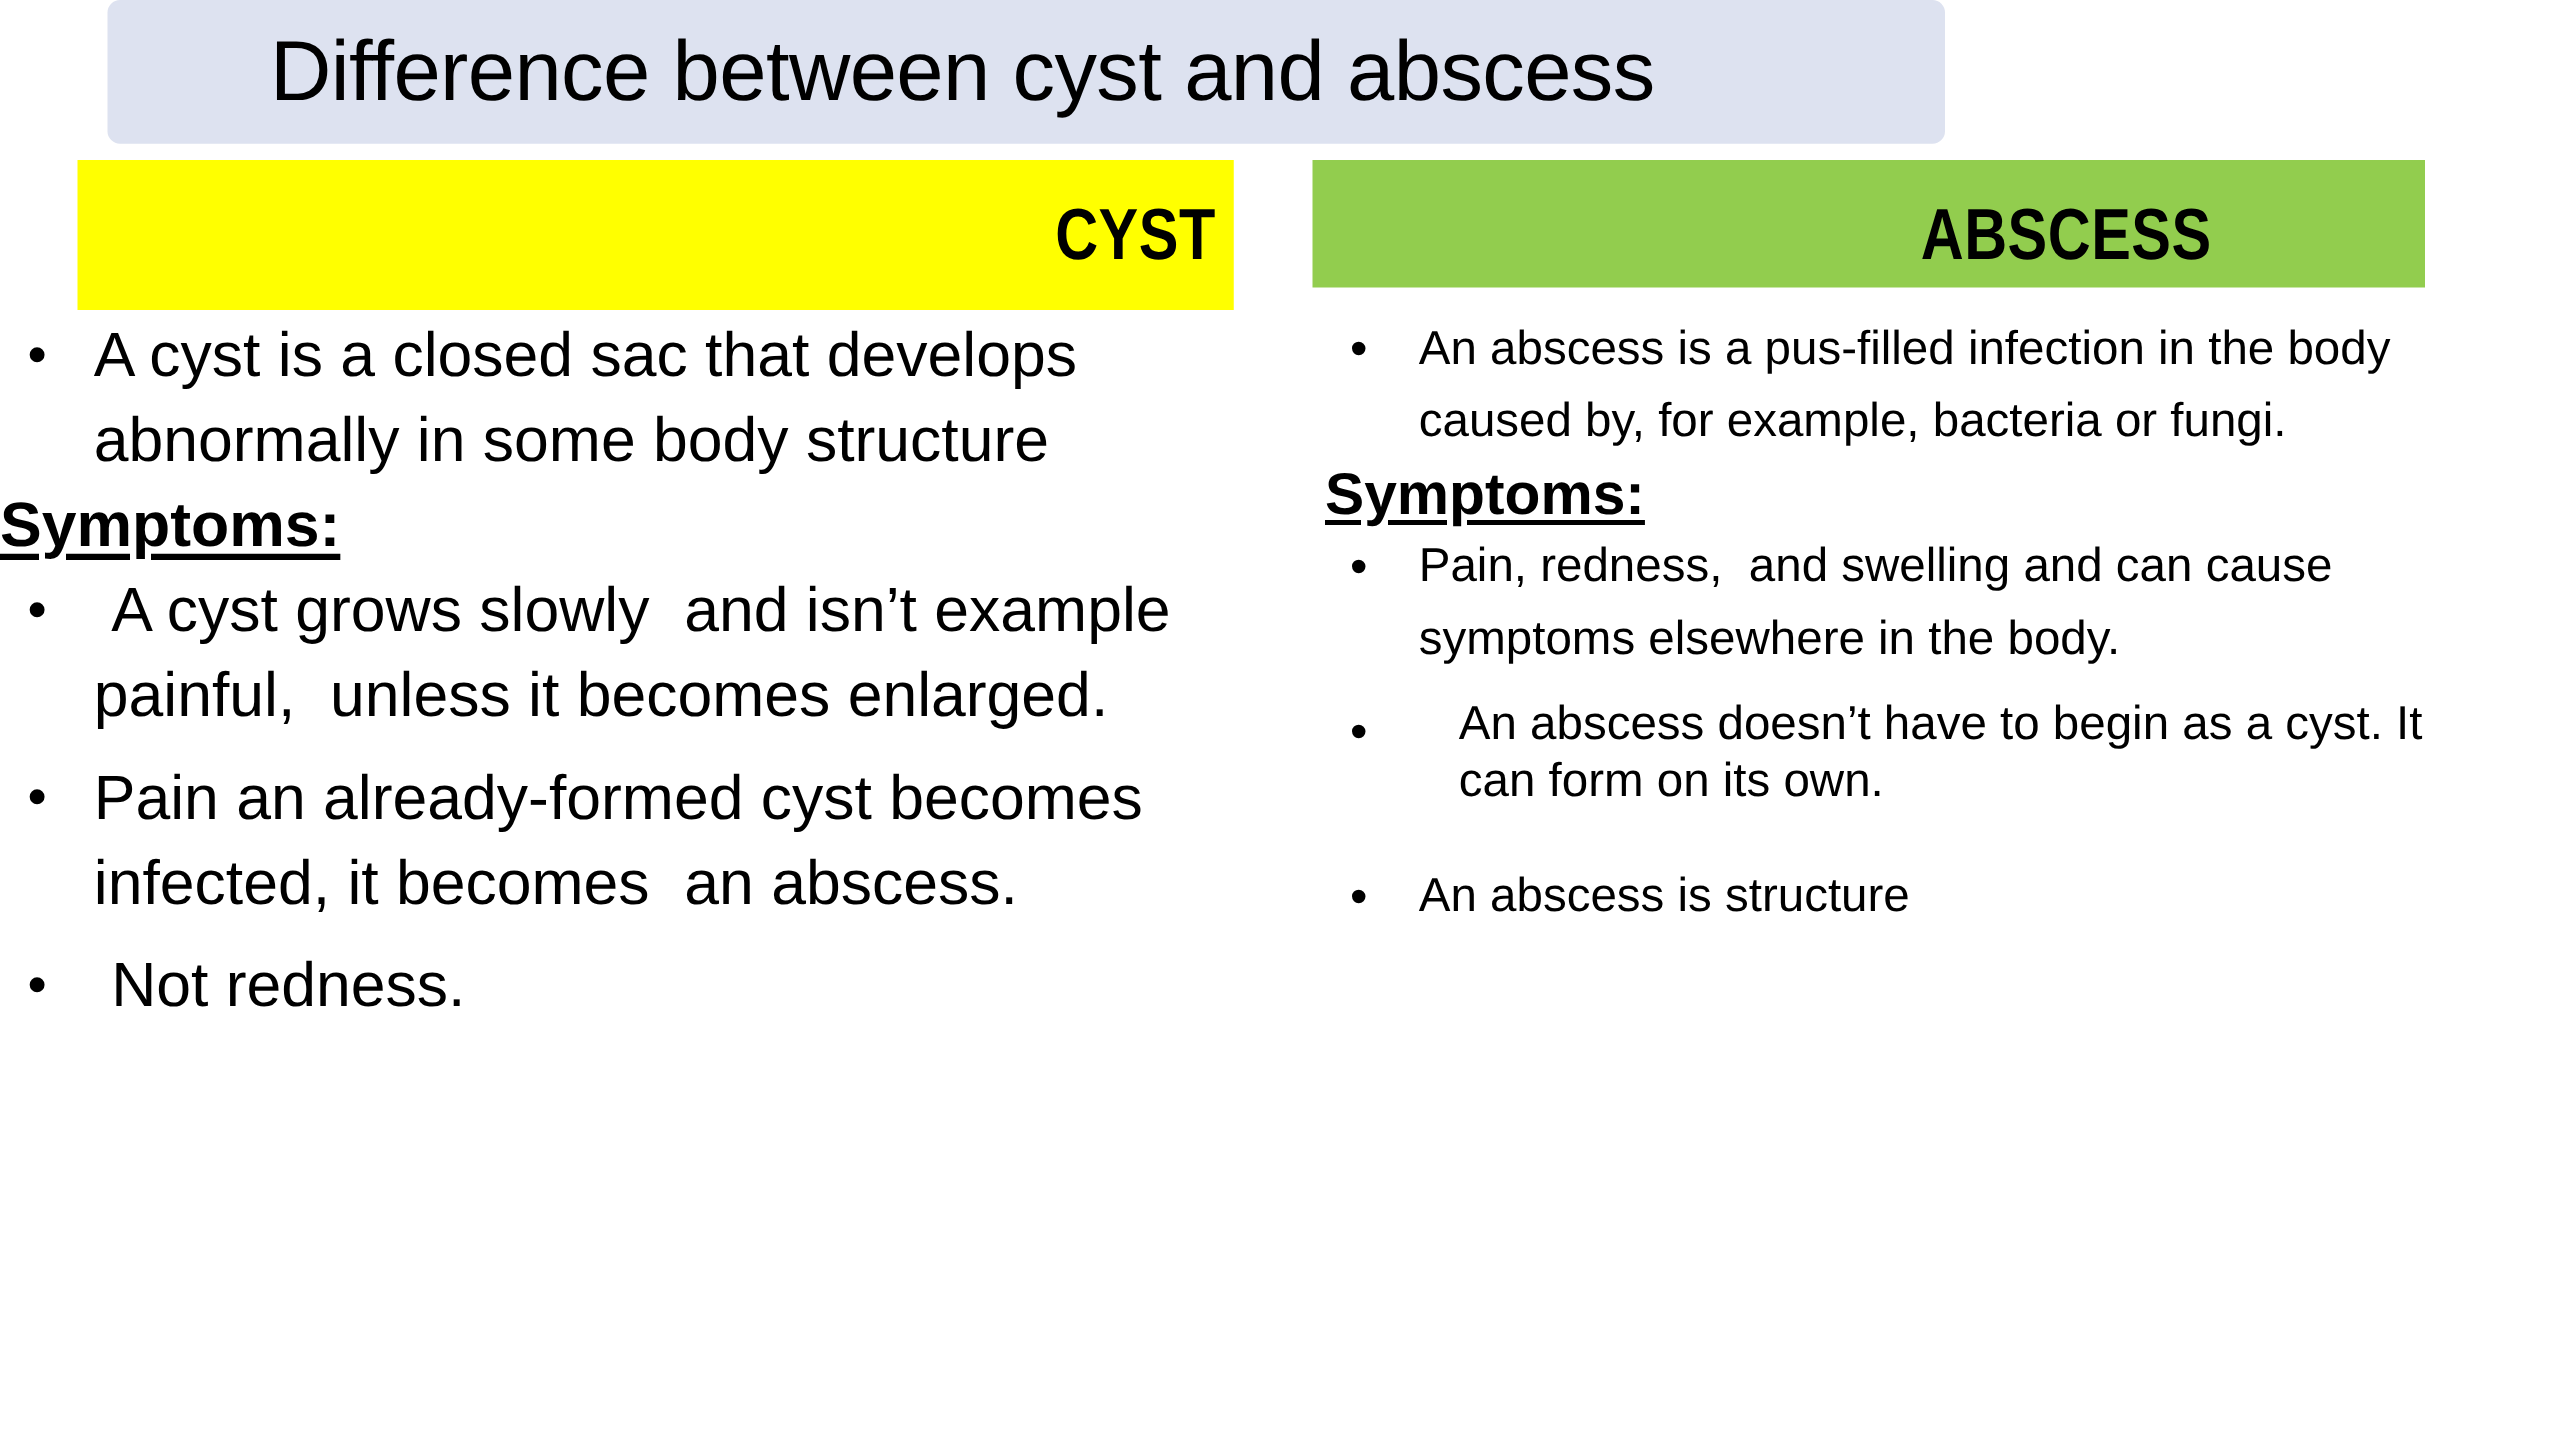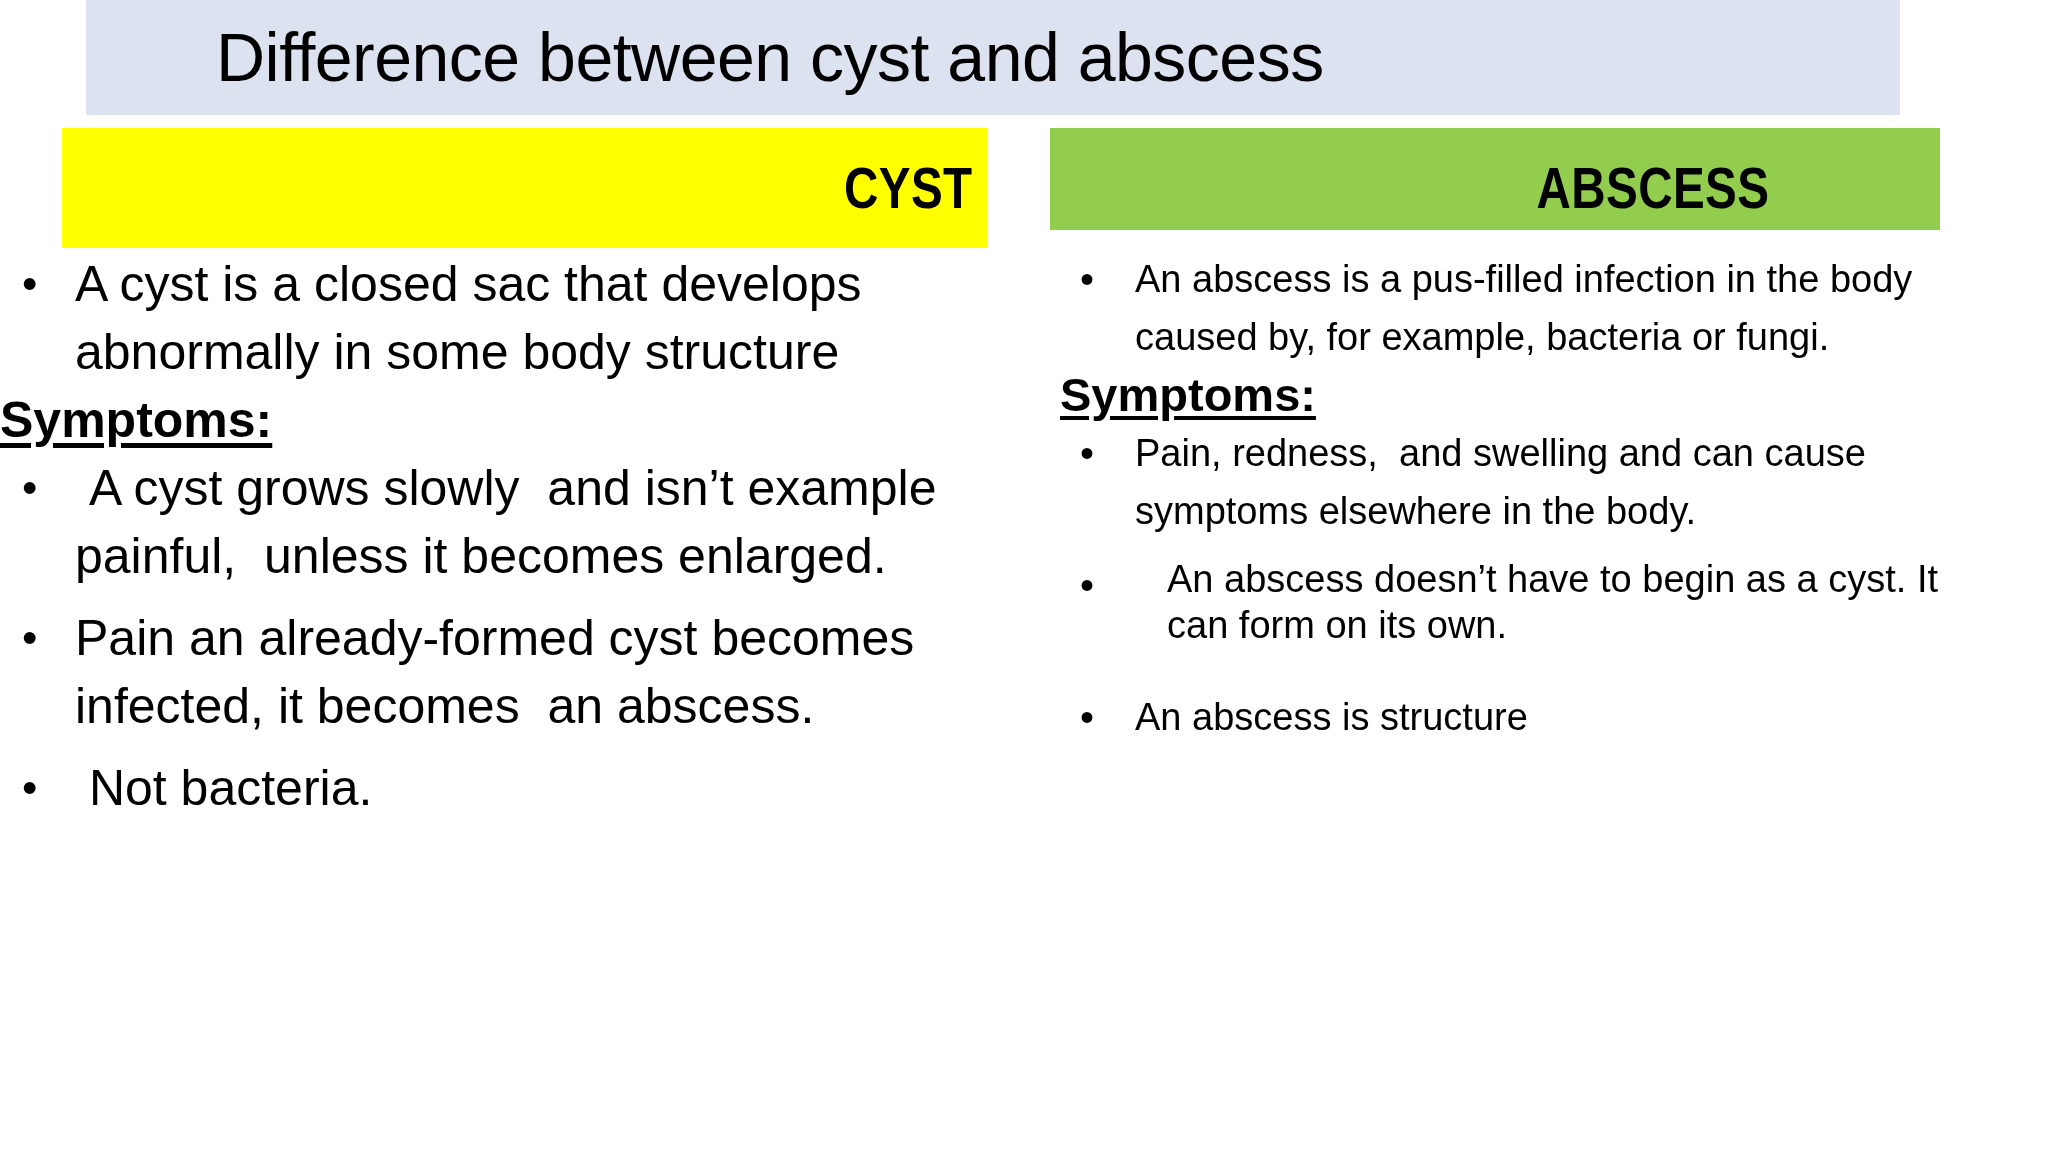--- a/index.html
+++ b/index.html
@@ -14,24 +14,25 @@
     overflow: hidden;
     font-family: "Liberation Sans", sans-serif;
     color: #000000;
   }
 
   
   .title-banner {
     position: absolute;
     left: 86px;
     top: 0px;
-    width: 1814px;
+    width: 1470px;
     height: 115px;
     background: #dde2f0;
     box-sizing: border-box;
+    border-radius: 10px;
   }
   .title-text {
     position: absolute;
     left: 130px;
     top: 3px;
     font-size: 68px;
     line-height: 108px;
     font-weight: 400;
     letter-spacing: -0.5px;
     white-space: nowrap;
@@ -175,21 +176,21 @@
 
   <div class="bullet-row">
     <span class="bullet-mark">•</span>
     <span class="bullet-text">Pain an already-formed cyst becomes infected, it becomes  an abscess.</span>
   </div>
 
   <div class="gap-sm"></div>
 
   <div class="bullet-row">
     <span class="bullet-mark">•</span>
-    <span class="bullet-text"> Not bacteria.</span>
+    <span class="bullet-text"> Not redness.</span>
   </div>
 
 </div>
 
 <div class="col-body" id="abscess-body">
 
   <div class="bullet-row">
     <span class="bullet-mark">•</span>
     <span class="bullet-text">An abscess is a pus-filled infection in the body caused by, for example, bacteria or fungi.</span>
   </div>

